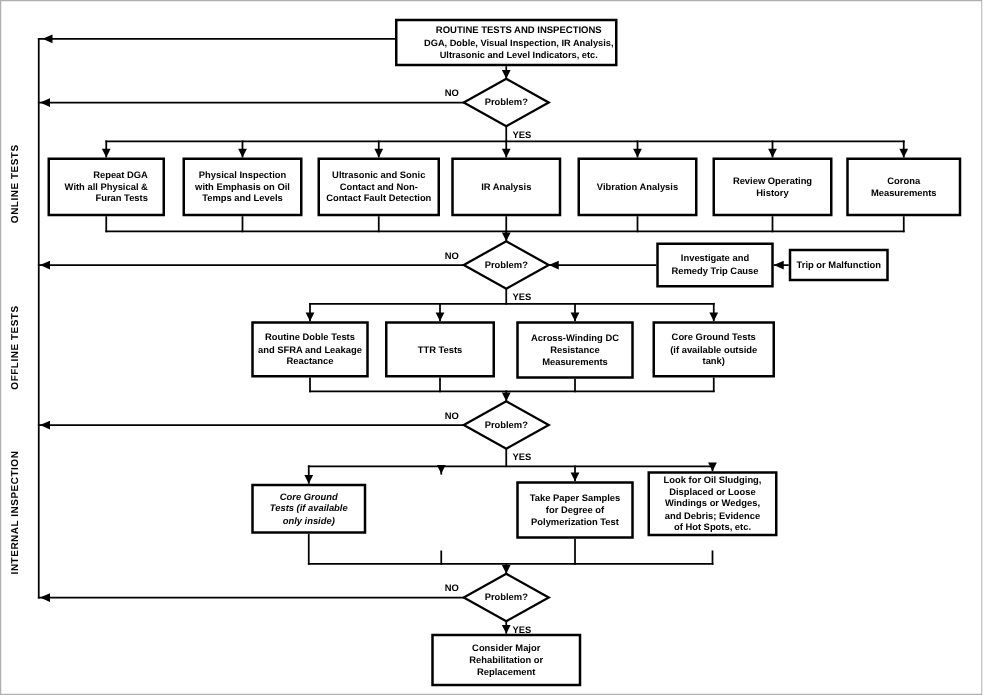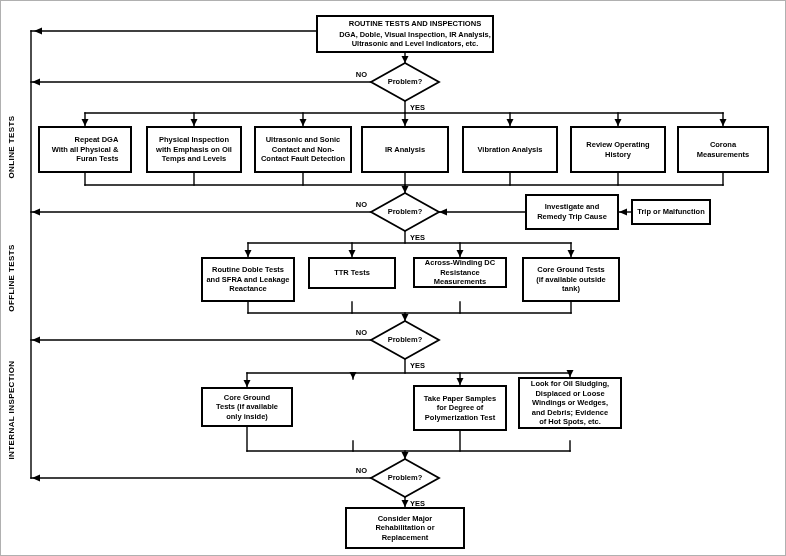--- a/index.html
+++ b/index.html
@@ -212,35 +212,35 @@
     </div>
   <div class="pbox" style="left:630px;top:198px;width:80px;height:26px;">
       <span class="btxt">Trip or Malfunction</span>
     </div>
 
   <div class="pbox" style="left:200px;top:256px;width:94px;height:45px;">
       <span class="btxt">Routine Doble Tests
 and SFRA and Leakage
 Reactance</span>
     </div>
-  <div class="pbox" style="left:307px;top:256px;width:88px;height:32px;text-align:right;">
+  <div class="pbox" style="left:307px;top:256px;width:88px;height:45px;text-align:right;">
       <span class="btxt">TTR Tests</span>
     </div>
-  <div class="pbox" style="left:412px;top:256px;width:94px;height:31px;">
+  <div class="pbox" style="left:412px;top:256px;width:94px;height:46px;">
       <span class="btxt">Across-Winding DC
 Resistance
 Measurements</span>
     </div>
   <div class="pbox" style="left:521px;top:256px;width:98px;height:45px;">
       <span class="btxt">Core Ground Tests
 (if available outside
 tank)</span>
     </div>
 
-  <div class="pbox" style="left:200px;top:386px;width:92px;height:40px;">
+  <div class="pbox" style="left:200px;top:386px;width:92px;height:40px;font-style:italic;">
       <span class="btxt">Core Ground
 Tests (if available
 only inside)</span>
     </div>
   <div class="pbox" style="left:412px;top:384px;width:94px;height:46px;">
       <span class="btxt">Take Paper Samples
 for Degree of
 Polymerization Test</span>
     </div>
   <div class="pbox" style="left:517px;top:376px;width:104px;height:52px;">

